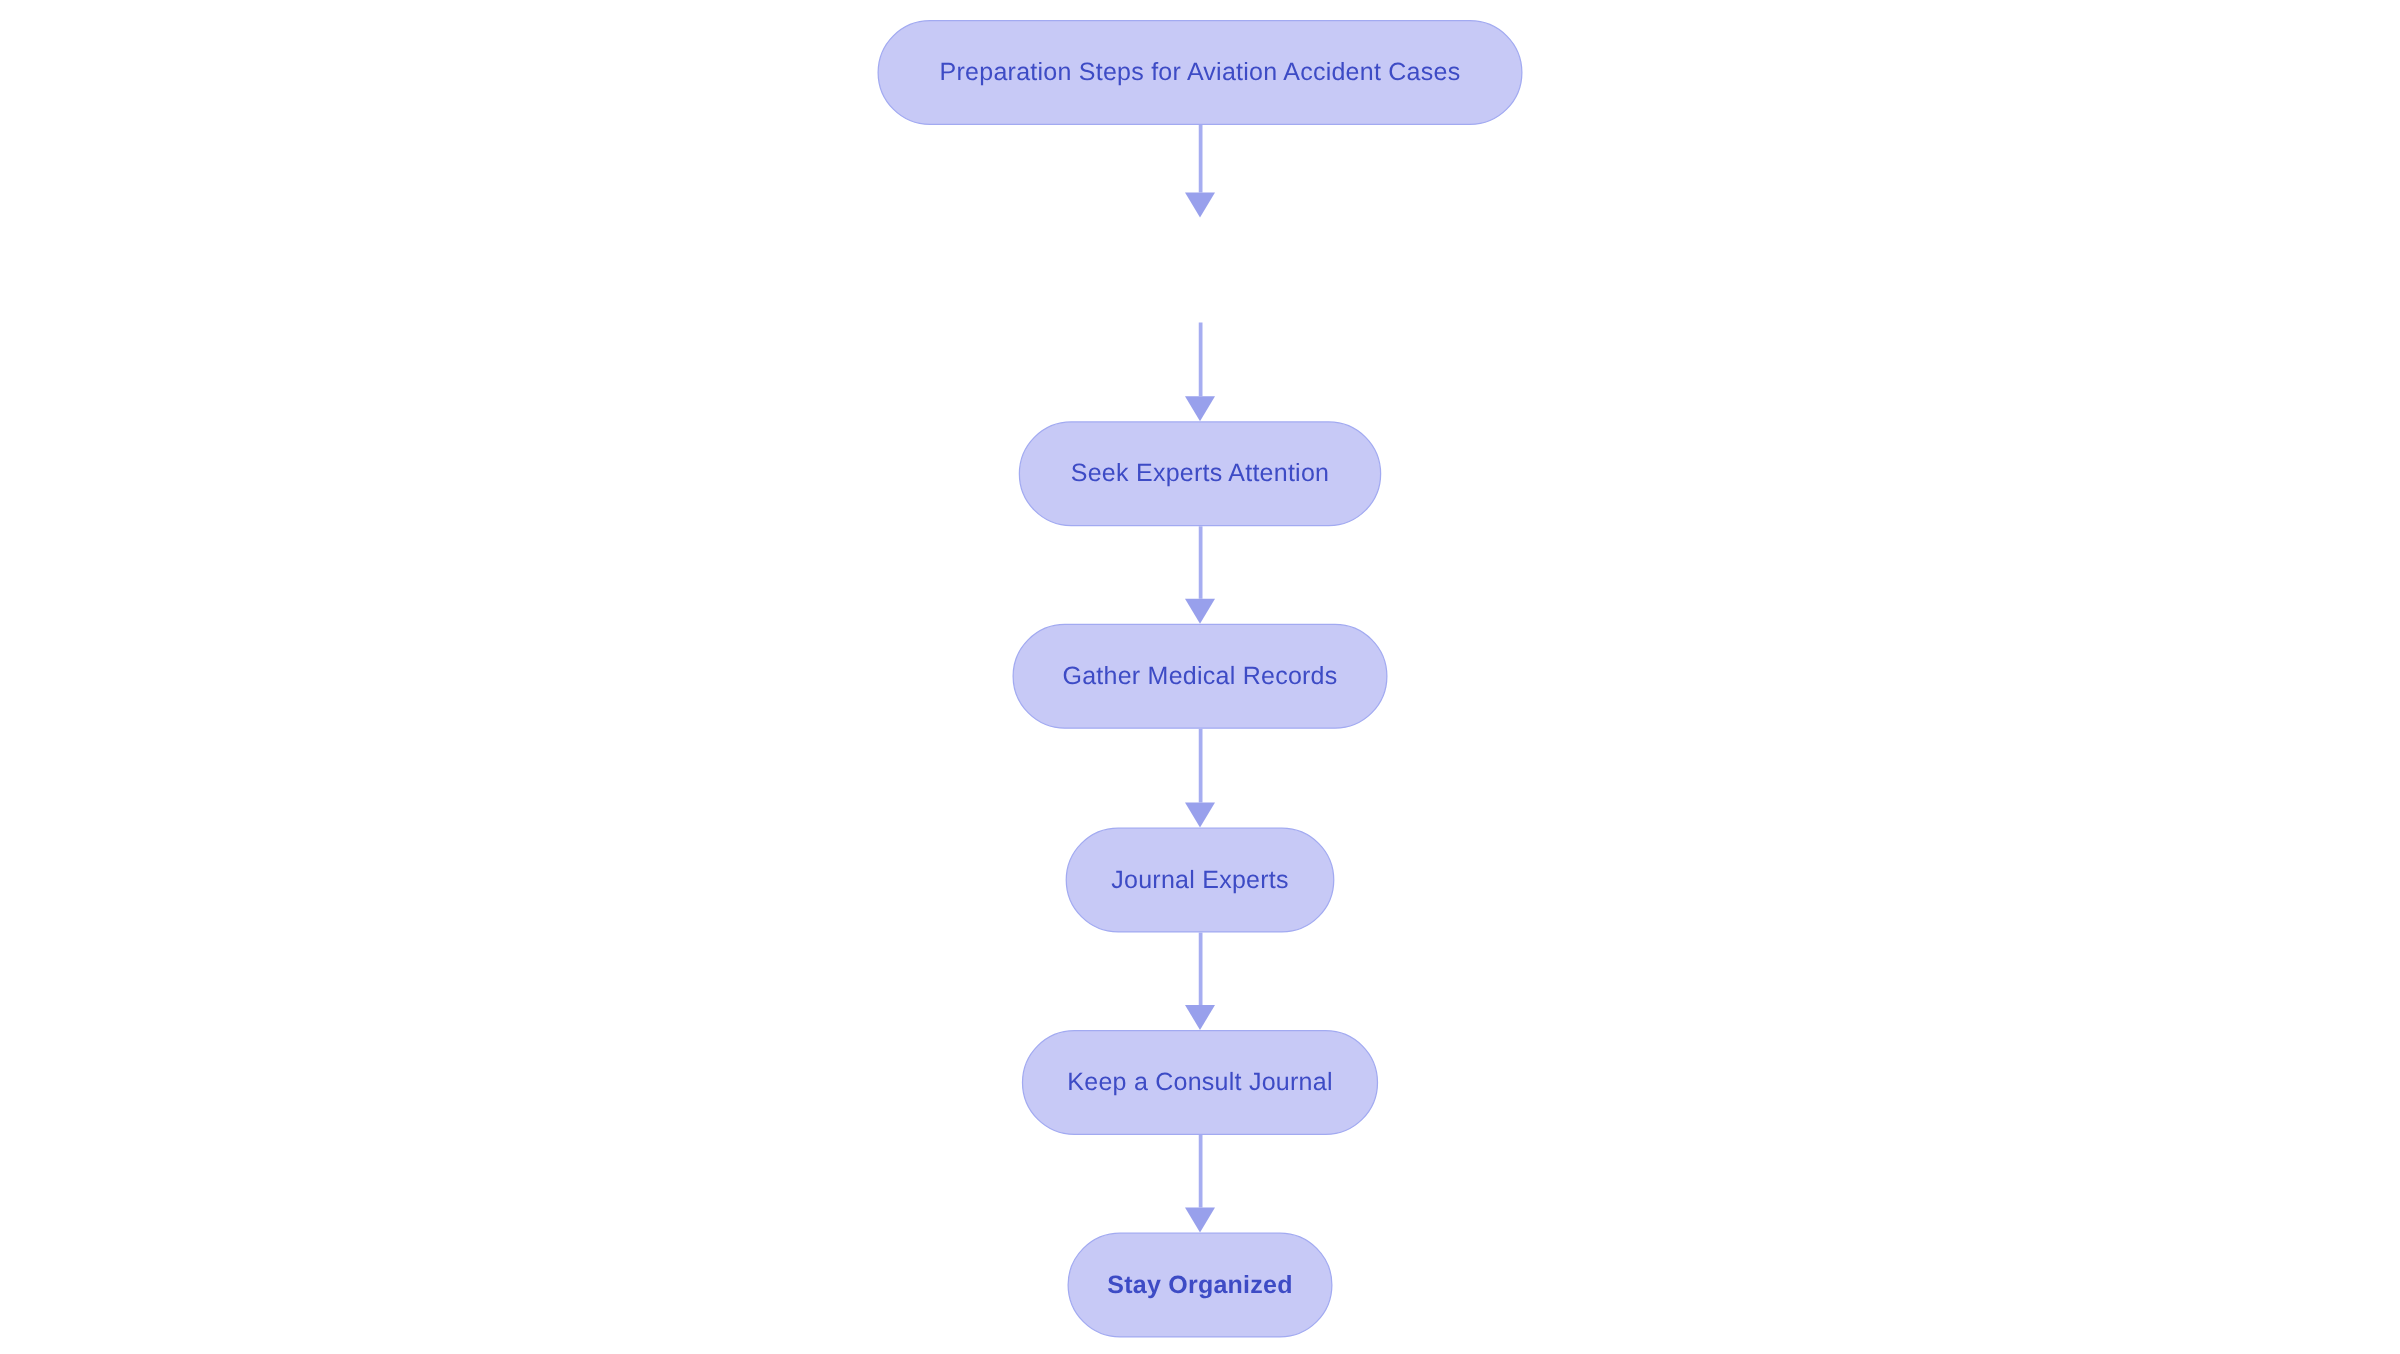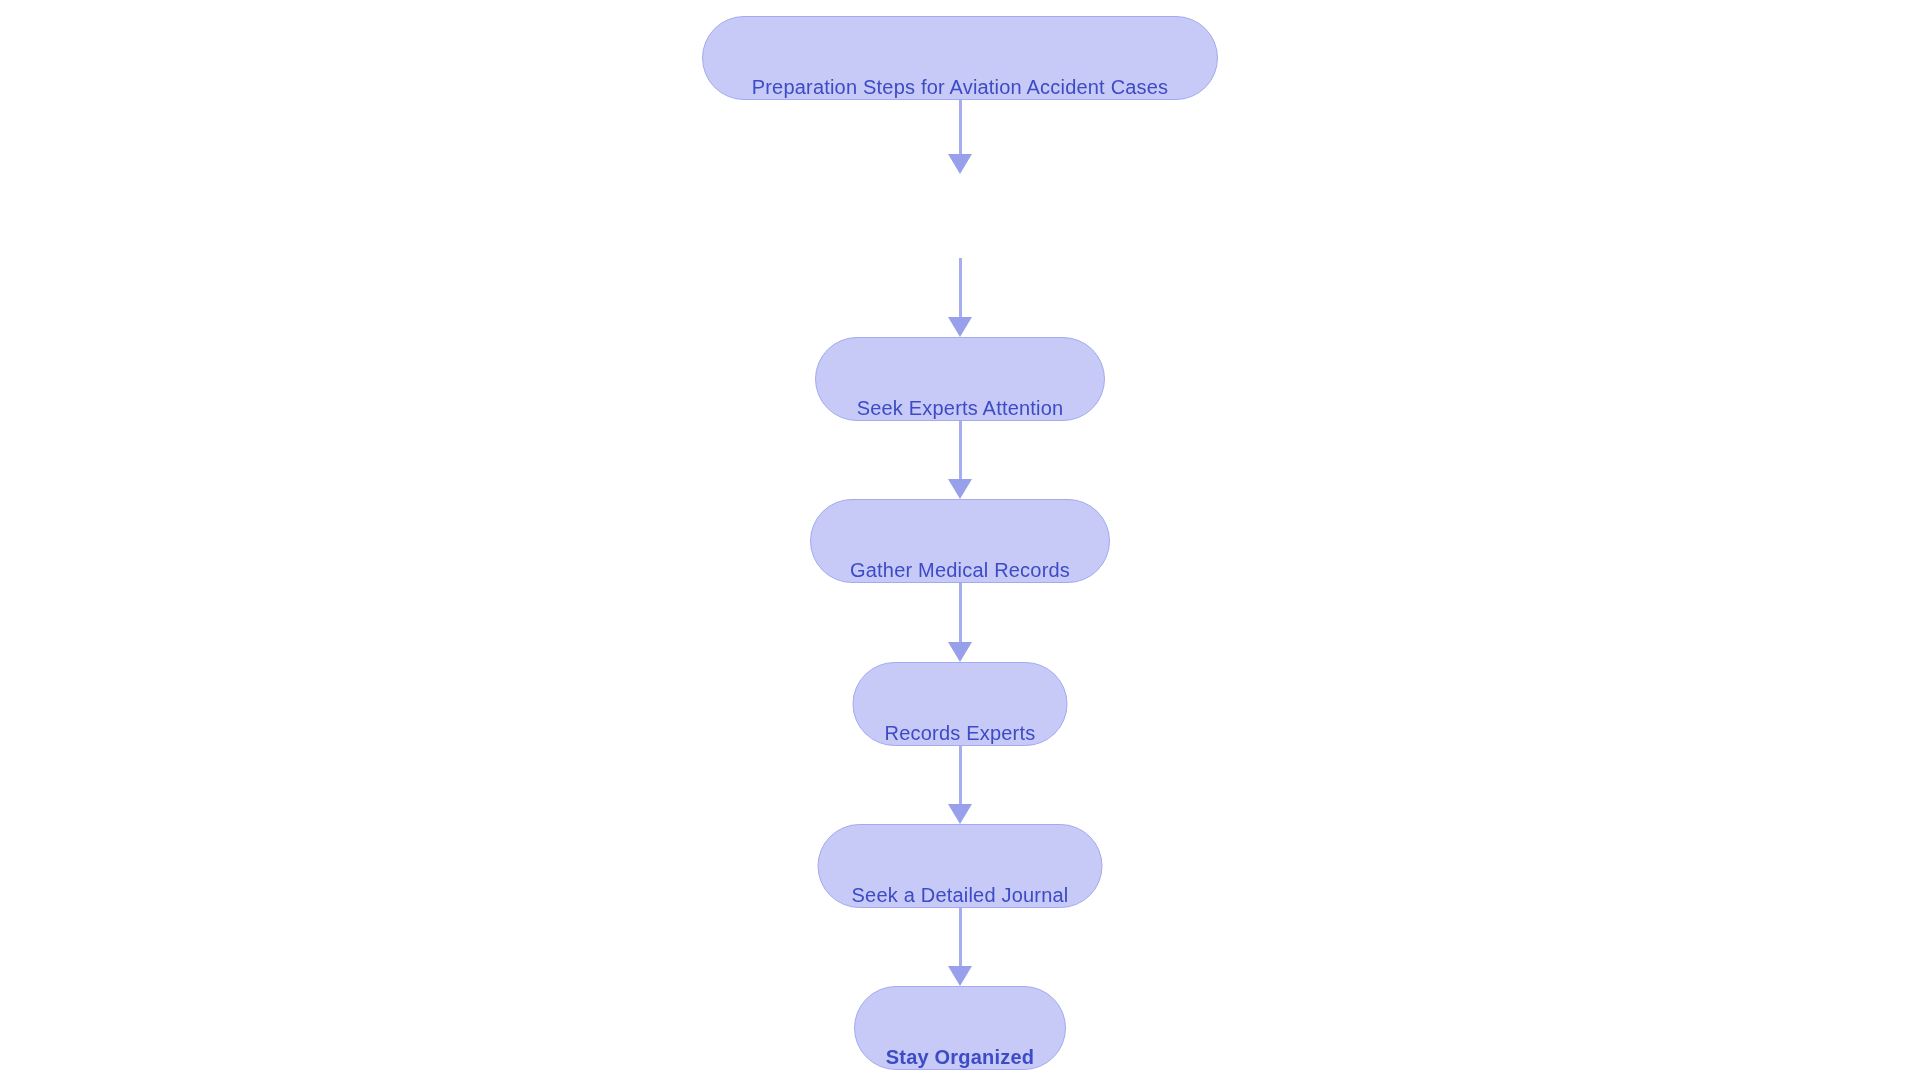--- a/index.html
+++ b/index.html
@@ -25,21 +25,21 @@
   .node{
     position:absolute;
     left:50%;
     transform:translateX(-50%);
     height:84px;
     border-radius:42px;
     background:var(--node-fill);
     border:1.5px solid var(--node-border);
     color:var(--node-text);
     display:flex;
-    align-items:flex-end;
+    align-items:center;
     justify-content:center;
     text-align:center;
     font-size:20px;
     letter-spacing:0.2px;
     white-space:nowrap;
   }
   .n1{top:16px;width:516px;}
   .n2{top:174px;width:290px;}
   .n3{top:337px;width:290px;}
   .n4{top:499px;width:300px;}
@@ -106,30 +106,30 @@
   <div class="node n4">
     <span>Gather Medical Records</span>
   </div>
 
   <div class="arrow a4">
     <div class="line"></div>
     <div class="head"></div>
   </div>
 
   <div class="node n5">
-    <span>Records Experts</span>
+    <span>Journal Experts</span>
   </div>
 
   <div class="arrow a5">
     <div class="line"></div>
     <div class="head"></div>
   </div>
 
   <div class="node n6">
-    <span>Seek a Detailed Journal</span>
+    <span>Keep a Consult Journal</span>
   </div>
 
   <div class="arrow a6">
     <div class="line"></div>
     <div class="head"></div>
   </div>
 
   <div class="node n7">
     <span>Stay Organized</span>
   </div>

